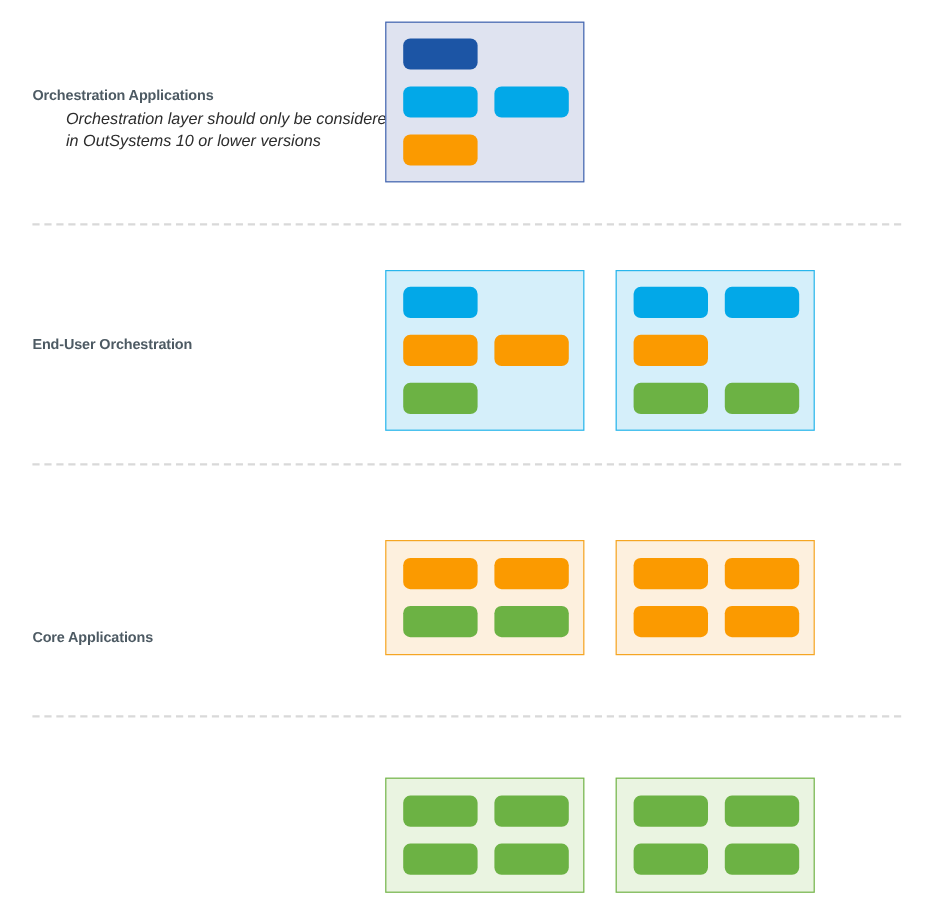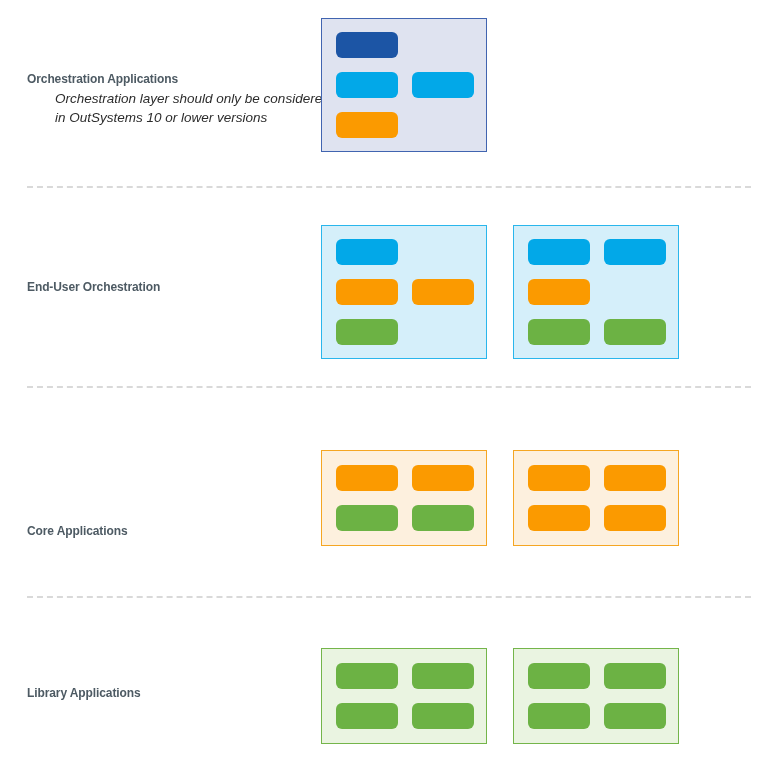--- a/index.html
+++ b/index.html
@@ -168,23 +168,20 @@
         <div class="pill-row" style="column-gap: 14px;">
           <div class="pill" style="width: 62px; height: 26px; background: rgb(251, 154, 0);"></div>
           <div class="pill" style="width: 62px; height: 26px; background: rgb(251, 154, 0);"></div>
         </div>
         <div class="pill-row" style="column-gap: 14px;">
           <div class="pill" style="width: 62px; height: 26px; background: rgb(251, 154, 0);"></div>
           <div class="pill" style="width: 62px; height: 26px; background: rgb(251, 154, 0);"></div>
         </div>
       </div>
     </div>
-    <div class="layer-label" style="top: 686px;">
-      <div class="layer-title" style="color: rgb(77, 90, 99);">Library Applications</div>
-    </div>
     <div class="groups" style="top: 648px; left: 321px;">
       <div class="group-box" style="width: 166px; height: 96px; background: rgb(234, 244, 225); border-color: rgb(116, 181, 74); padding: 12px 14px; row-gap: 14px;">
         <div class="pill-row" style="column-gap: 14px;">
           <div class="pill" style="width: 62px; height: 26px; background: rgb(108, 178, 68);"></div>
           <div class="pill" style="width: 62px; height: 26px; background: rgb(108, 178, 68);"></div>
         </div>
         <div class="pill-row" style="column-gap: 14px;">
           <div class="pill" style="width: 62px; height: 26px; background: rgb(108, 178, 68);"></div>
           <div class="pill" style="width: 62px; height: 26px; background: rgb(108, 178, 68);"></div>
         </div>

